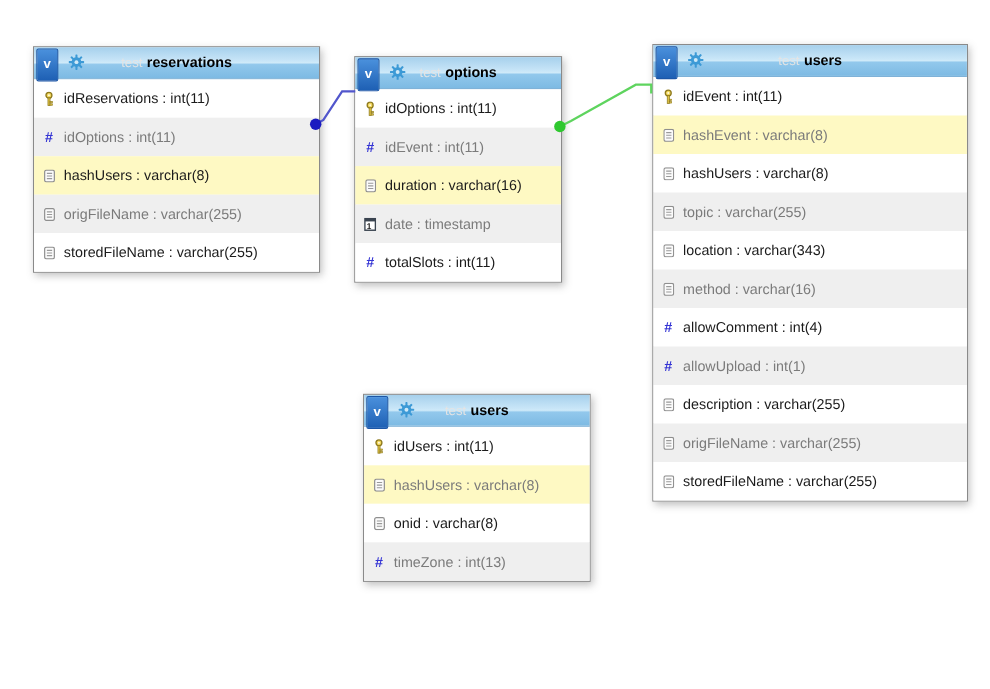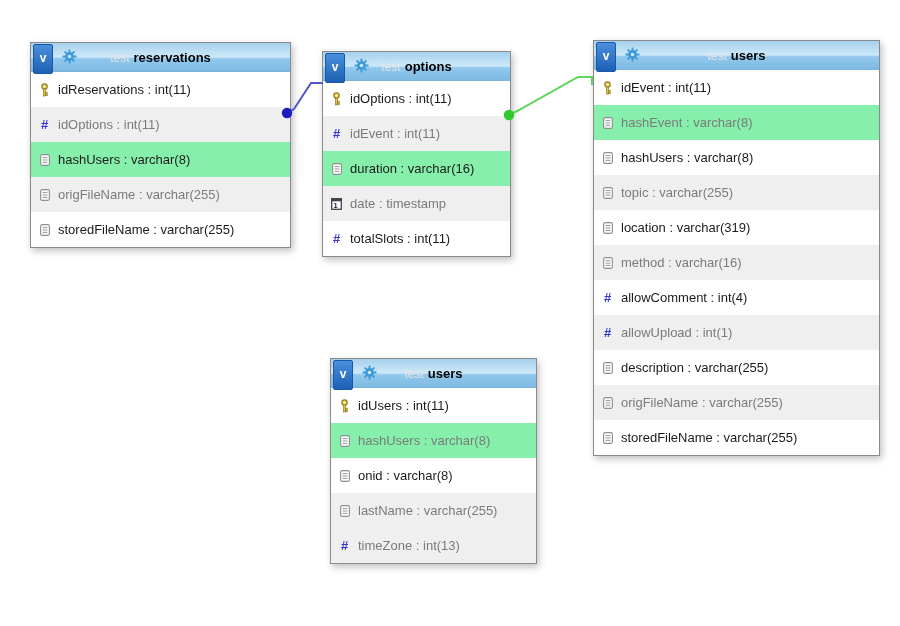--- a/index.html
+++ b/index.html
@@ -26,21 +26,21 @@
   .schema-label{color:#e4e4e4;font-size:12px;margin-right:4px;}
   .tname-label{color:#000;font-weight:bold;font-size:13px;}
   .db-row{
     height:35px;display:flex;align-items:center;padding-left:6px;box-sizing:border-box;
     font-size:13px;white-space:nowrap;overflow:hidden;
   }
   .db-row .icn{width:15px;margin-right:6px;display:inline-flex;align-items:center;justify-content:center;flex:none;}
   .numglyph{color:#3535d4;font-size:13px;font-weight:bold;font-family:"Liberation Sans",sans-serif;}
   .bg-white{background:#ffffff;}
   .bg-gray{background:#efefef;}
-  .bg-pink{background:#86efac;}
+  .bg-pink{background:#fef9c3;}
   .tone-dark{color:#1b1b1b;}
   .tone-gray{color:#7b7b7b;}
   #relations{position:absolute;left:0;top:0;width:900px;height:626px;pointer-events:none;z-index:5;}
 </style>
 </head>
 <body>
 
 <div id="canvas">
   <div class="db-table" style="left: 30px; top: 42px; width: 259px;">
       <div class="db-header"><span class="vbtn">v</span><span class="gearwrap"><svg width="15" height="15" viewBox="0 0 16 16">
@@ -220,21 +220,21 @@
       </div>
       <div class="db-row bg-white tone-dark">
         <span class="icn">
           <svg width="10" height="12" viewBox="0 0 10 12">
             <rect x="0.6" y="0.6" width="8.8" height="10.8" rx="1.6" fill="#fbfbfb" stroke="#8f8f8f" stroke-width="1.1"></rect>
             <line x1="2.6" y1="3.6" x2="7.4" y2="3.6" stroke="#9a9a9a" stroke-width="1"></line>
             <line x1="2.6" y1="6" x2="7.4" y2="6" stroke="#9a9a9a" stroke-width="1"></line>
             <line x1="2.6" y1="8.4" x2="7.4" y2="8.4" stroke="#9a9a9a" stroke-width="1"></line>
           </svg>
         </span>
-        <span>location : varchar(319)</span>
+        <span>location : varchar(343)</span>
       </div>
       <div class="db-row bg-gray tone-gray">
         <span class="icn">
           <svg width="10" height="12" viewBox="0 0 10 12">
             <rect x="0.6" y="0.6" width="8.8" height="10.8" rx="1.6" fill="#fbfbfb" stroke="#8f8f8f" stroke-width="1.1"></rect>
             <line x1="2.6" y1="3.6" x2="7.4" y2="3.6" stroke="#9a9a9a" stroke-width="1"></line>
             <line x1="2.6" y1="6" x2="7.4" y2="6" stroke="#9a9a9a" stroke-width="1"></line>
             <line x1="2.6" y1="8.4" x2="7.4" y2="8.4" stroke="#9a9a9a" stroke-width="1"></line>
           </svg>
         </span>
@@ -326,31 +326,20 @@
             <rect x="0.6" y="0.6" width="8.8" height="10.8" rx="1.6" fill="#fbfbfb" stroke="#8f8f8f" stroke-width="1.1"></rect>
             <line x1="2.6" y1="3.6" x2="7.4" y2="3.6" stroke="#9a9a9a" stroke-width="1"></line>
             <line x1="2.6" y1="6" x2="7.4" y2="6" stroke="#9a9a9a" stroke-width="1"></line>
             <line x1="2.6" y1="8.4" x2="7.4" y2="8.4" stroke="#9a9a9a" stroke-width="1"></line>
           </svg>
         </span>
         <span>onid : varchar(8)</span>
       </div>
       <div class="db-row bg-gray tone-gray">
         <span class="icn">
-          <svg width="10" height="12" viewBox="0 0 10 12">
-            <rect x="0.6" y="0.6" width="8.8" height="10.8" rx="1.6" fill="#fbfbfb" stroke="#8f8f8f" stroke-width="1.1"></rect>
-            <line x1="2.6" y1="3.6" x2="7.4" y2="3.6" stroke="#9a9a9a" stroke-width="1"></line>
-            <line x1="2.6" y1="6" x2="7.4" y2="6" stroke="#9a9a9a" stroke-width="1"></line>
-            <line x1="2.6" y1="8.4" x2="7.4" y2="8.4" stroke="#9a9a9a" stroke-width="1"></line>
-          </svg>
-        </span>
-        <span>lastName : varchar(255)</span>
-      </div>
-      <div class="db-row bg-gray tone-gray">
-        <span class="icn">
           <b class="numglyph">#</b>
         </span>
         <span>timeZone : int(13)</span>
       </div>
     </div>
     <svg id="relations" width="900" height="626">
       <polyline points="287,113 294,109 311,83 323,83" fill="none" stroke="#5156CC" stroke-width="2"></polyline>
       <circle cx="287" cy="113" r="5.2" fill="#1B1BC0"></circle>
       <polyline points="509,115 519,110 578,77 592,77 592,85" fill="none" stroke="#5ED45E" stroke-width="2"></polyline>
       <circle cx="509" cy="115" r="5.2" fill="#2FC82F"></circle>

